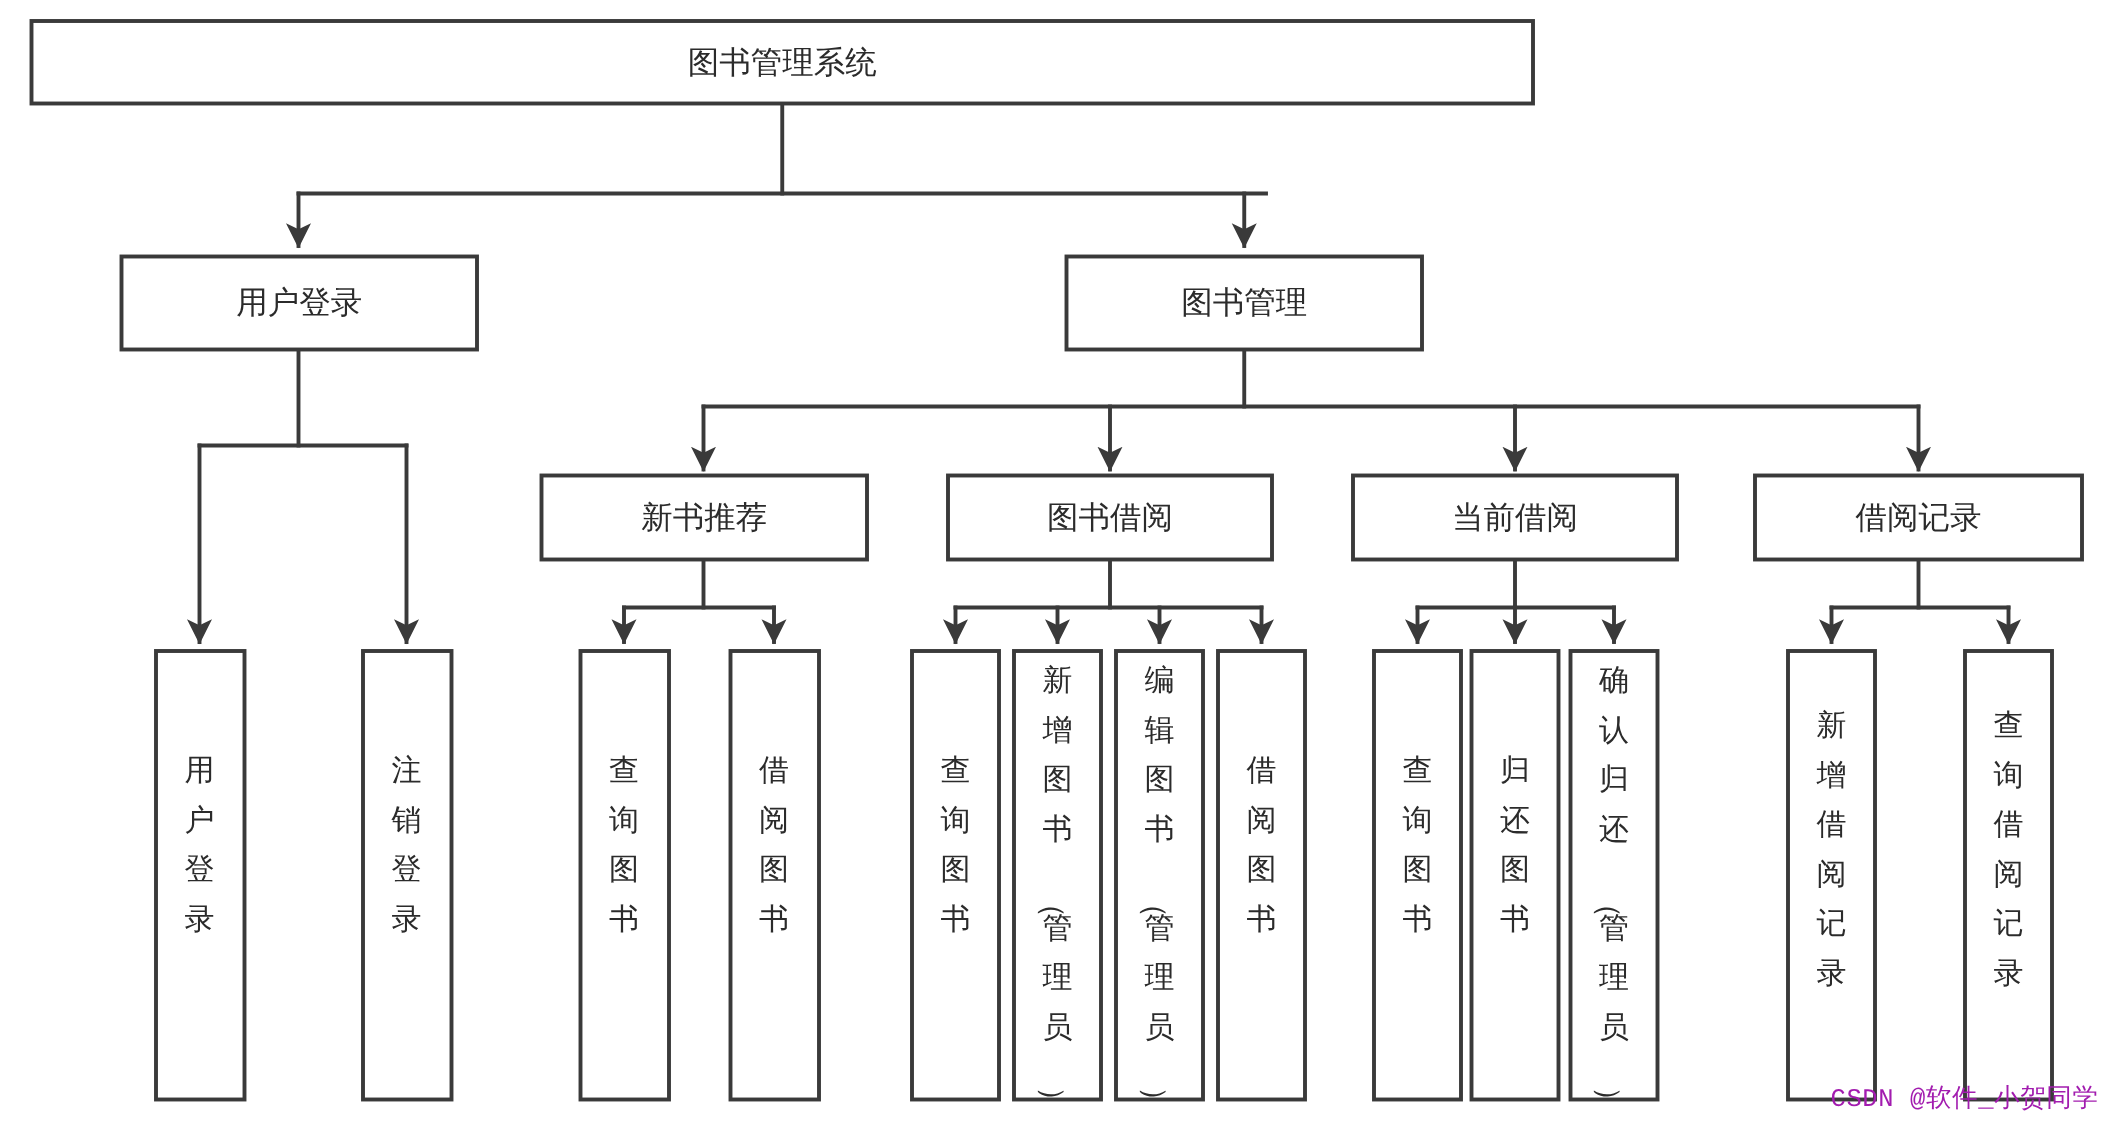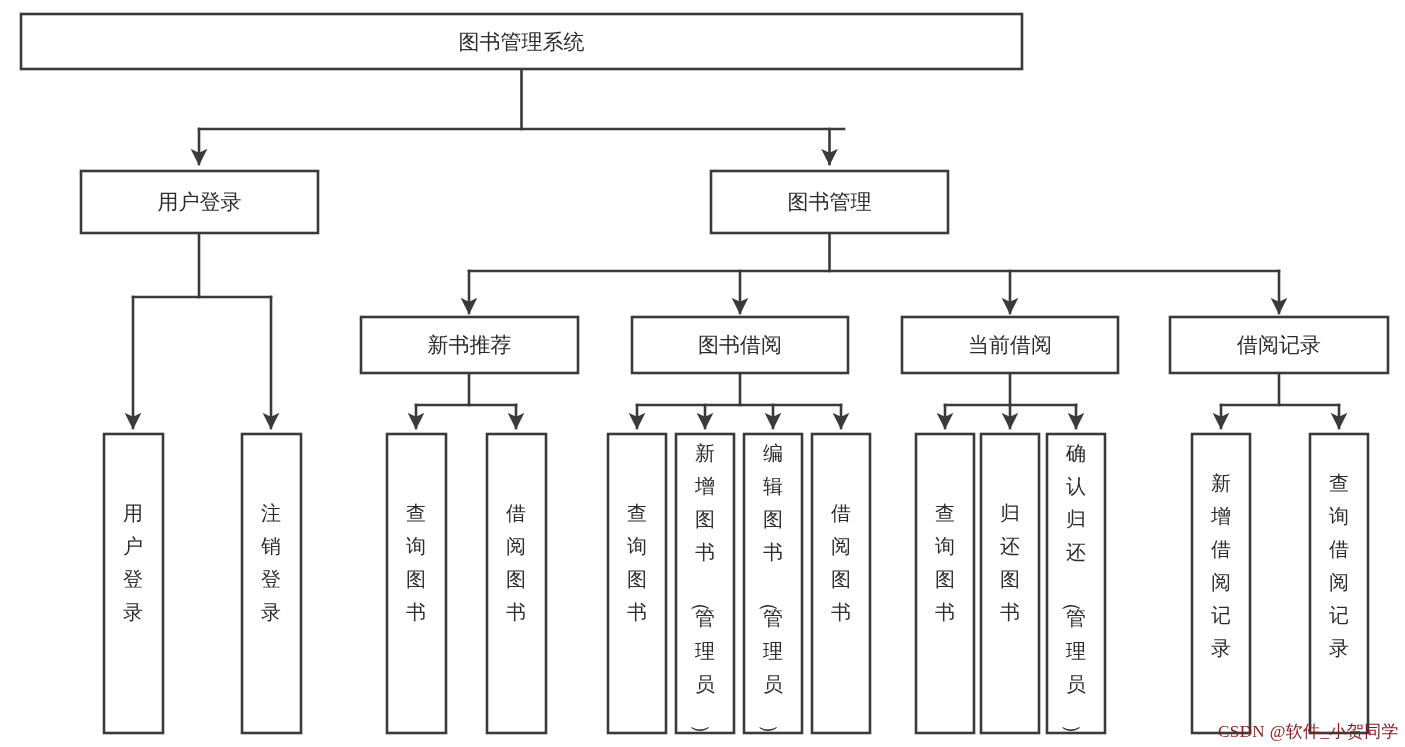--- a/index.html
+++ b/index.html
@@ -48,23 +48,23 @@
   .node-label-vertical {
     fill: #2b2b2b;
     font-family: "DejaVu Sans", "Liberation Sans", sans-serif;
     font-size: 20px;
     text-anchor: middle;
   }
   .watermark-text {
     position: absolute;
     right: 6px;
     bottom: 4px;
-    font-family: Liberation Serif, serif;
+    font-family: Liberation Mono, monospace;
     font-size: 17px;
-    color: #7f1d1d;
+    color: #a21caf;
     white-space: nowrap;
     letter-spacing: 0.4px;
   }
 </style>
 </head>
 <body>
 
 <div id="diagram-root">
 
   <svg class="diagram-svg" viewBox="0 0 1405 747" xmlns="http://www.w3.org/2000/svg">

